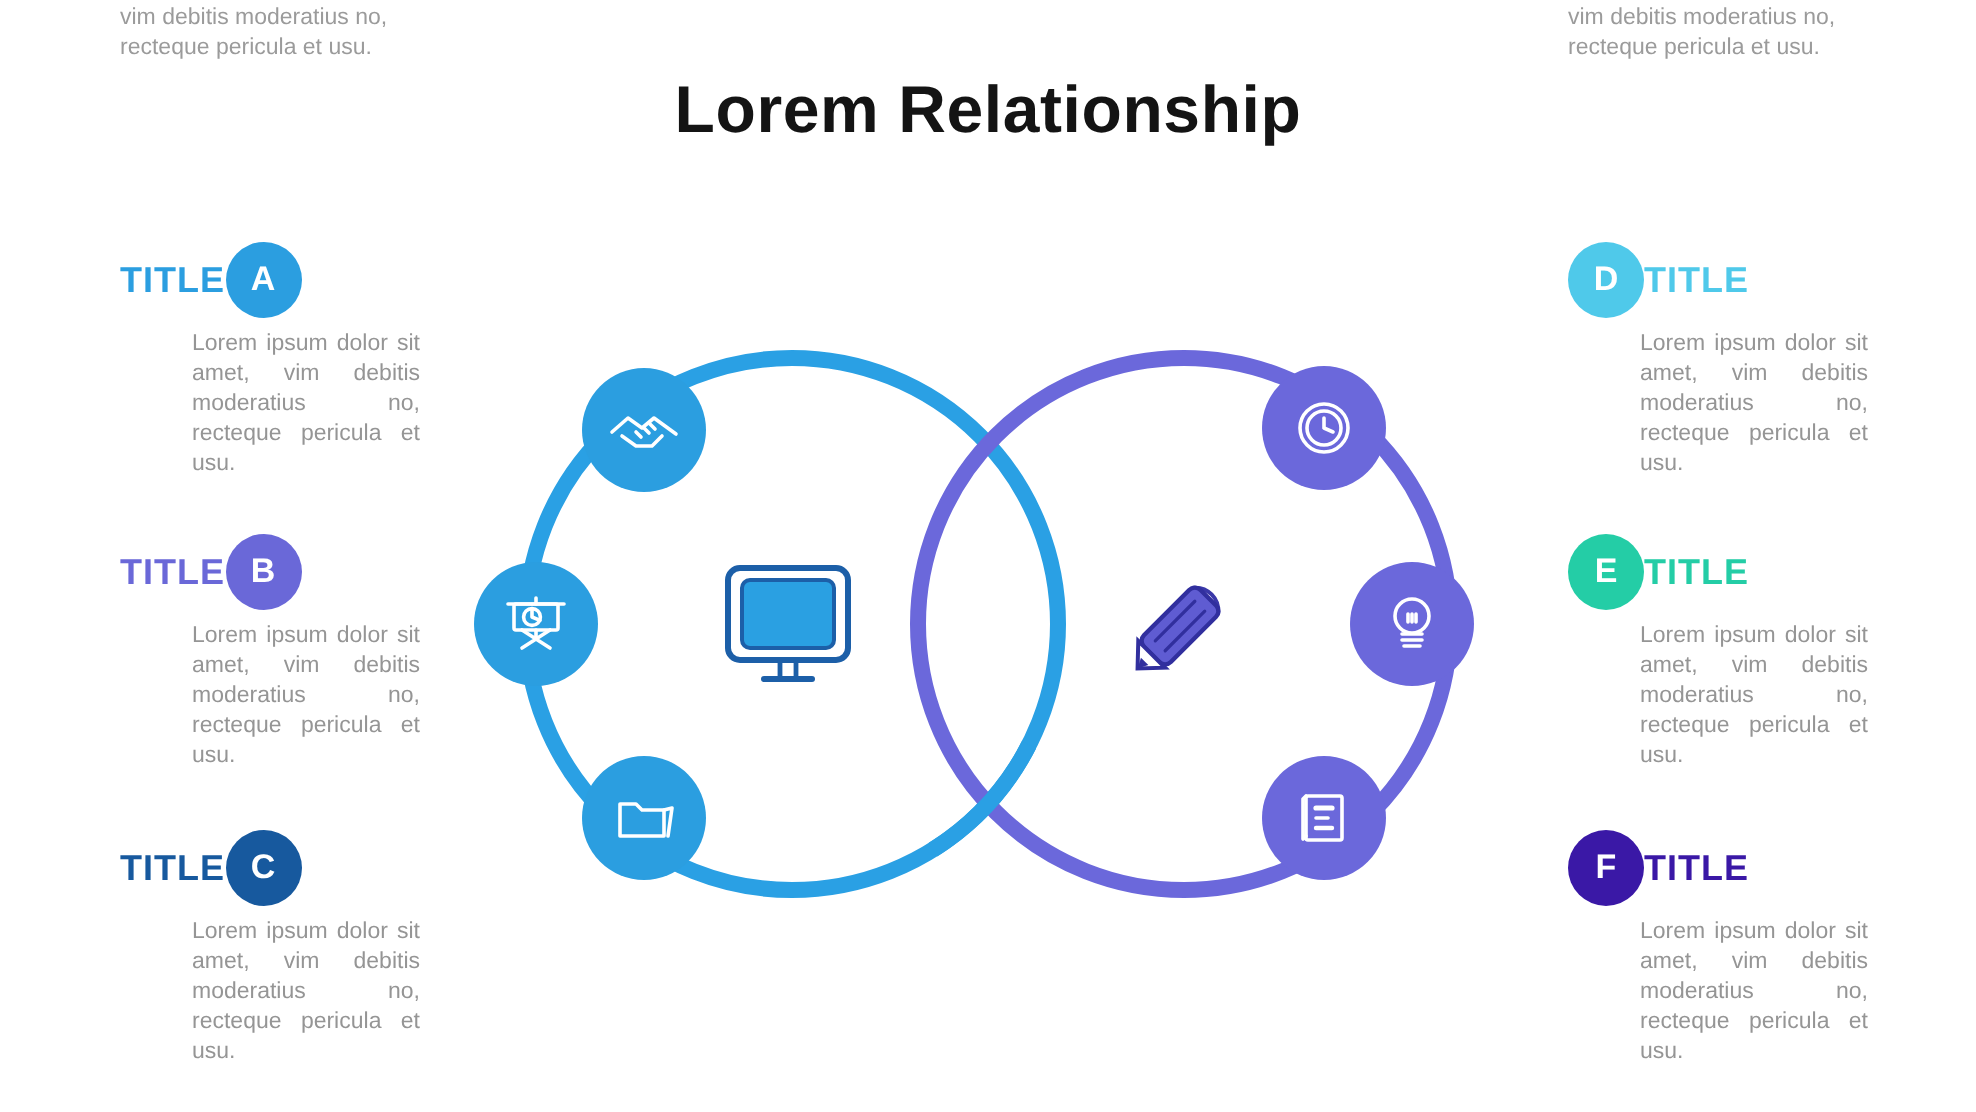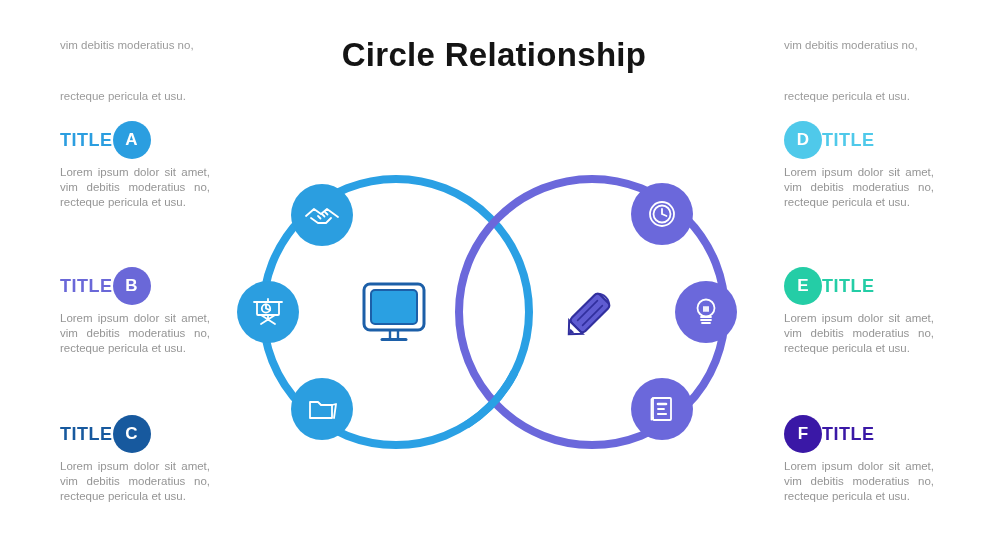--- a/index.html
+++ b/index.html
@@ -16,33 +16,33 @@
   .tb.right{left:784px;}
   .tb.r1{top:121px;} .tb.r2{top:267px;} .tb.r3{top:415px;}
   .tb-head{display:flex;align-items:center;height:38px;margin-bottom:6px;}
   .tb-title{font-size:18px;font-weight:700;letter-spacing:.5px;}
   .badge{
     width:38px;height:38px;border-radius:50%;flex:0 0 38px;
     display:flex;align-items:center;justify-content:center;
     color:#fff;font-size:17px;font-weight:700;
   }
   .lorem{
-    font-size:11.5px;line-height:15px;color:#959595;text-align:justify;
+    font-size:11.5px;line-height:15px;color:#959595;text-align:justify;margin-left:36px;
   }
   .frag{position:absolute;top:2px;width:150px;}
-  .frag div{font-size:11.5px;line-height:15px;color:#9b9b9b;text-align:justify;margin-top:36px;}
+  .frag div{font-size:11.5px;line-height:15px;color:#9b9b9b;text-align:justify;}
   .frag.fl{left:60px;} .frag.fr{left:784px;}
   svg.diagram{position:absolute;left:0;top:0;}
 </style>
 </head>
 <body>
 
 <div class="slide">
 
-  <div class="main-title">Circle Relationship</div>
+  <div class="main-title">Lorem Relationship</div>
 
   <div class="frag fl">
     <div>vim debitis moderatius no,</div>
     <div>recteque pericula et usu.</div>
   </div>
   <div class="frag fr">
     <div>vim debitis moderatius no,</div>
     <div>recteque pericula et usu.</div>
   </div>
 

